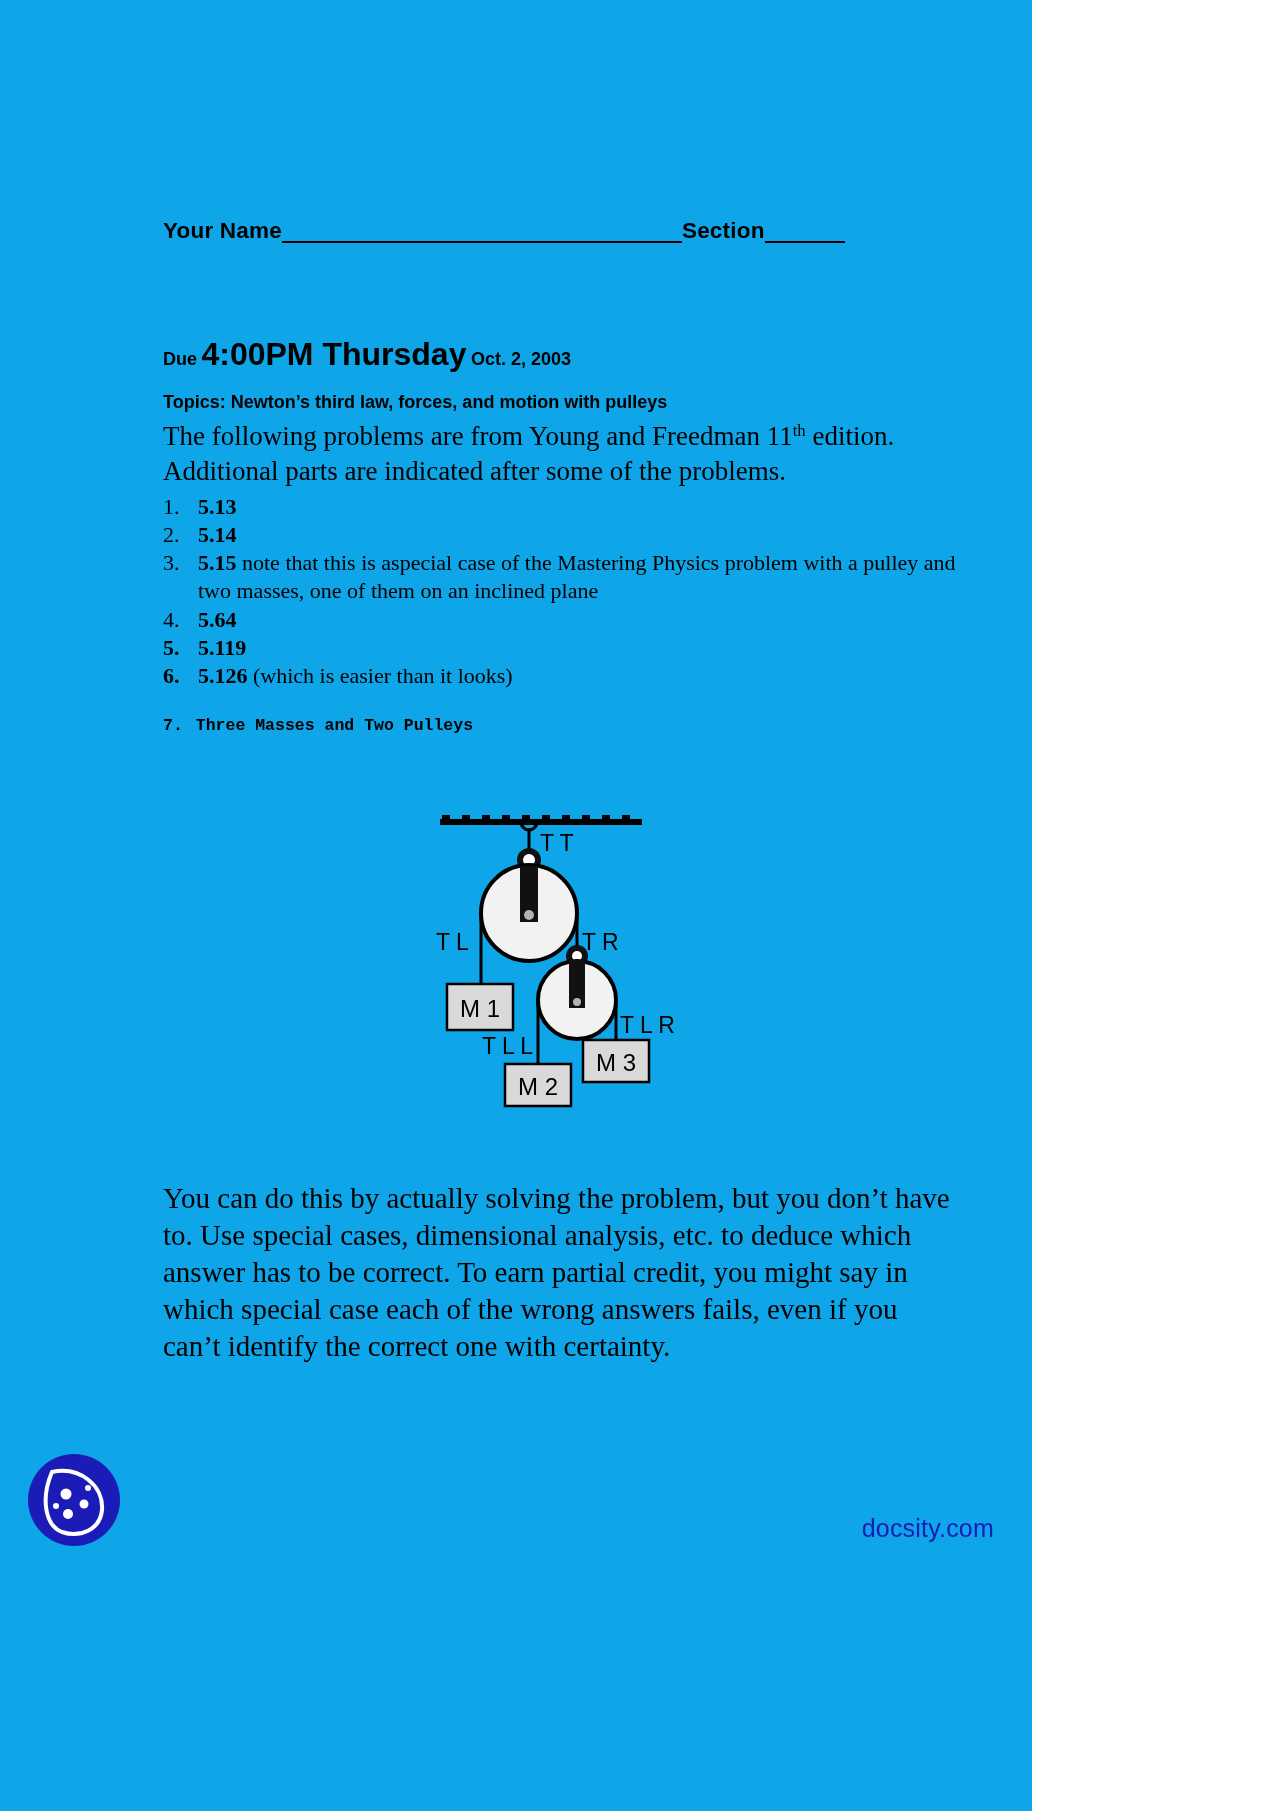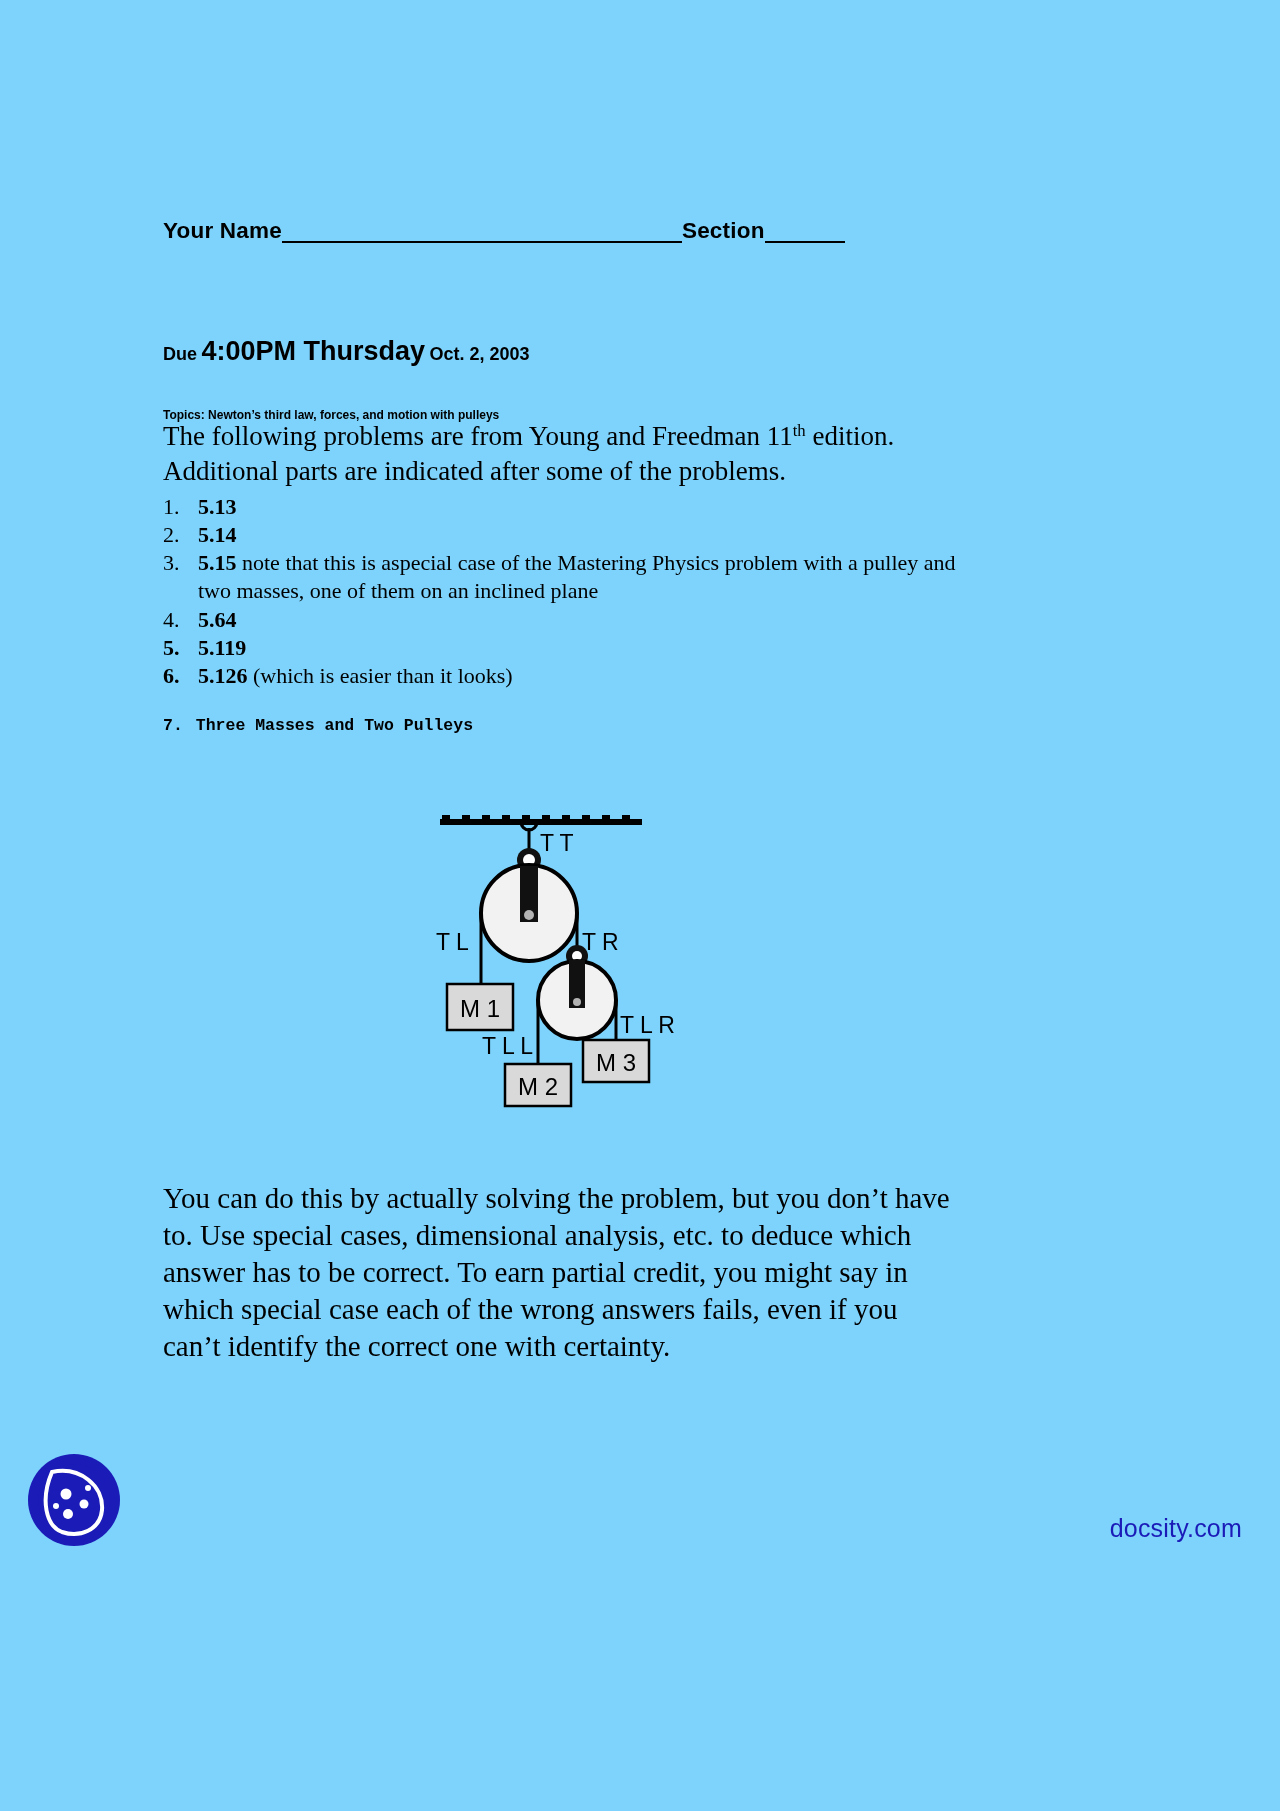--- a/index.html
+++ b/index.html
@@ -12,23 +12,23 @@
     height: 1811px;
     position: relative;
     font-family: "Liberation Serif", serif;
     color: #000000;
     overflow: hidden;
   }
 
   .page {
     position: absolute;
     left: 0; top: 0;
-    width: 1280px;
+    width: 1032px;
     height: 1811px;
-    background: #7dd3fc;
+    background: #0ea5e9;
   }
 
   
   .namerow {
     position: absolute;
     left: 163px;
     top: 218px;
     font-family: "Liberation Sans", sans-serif;
     font-weight: bold;
     font-size: 22.5px;
@@ -47,33 +47,32 @@
   
   .dueline {
     position: absolute;
     left: 163px;
     top: 336px;
     font-family: "Liberation Sans", sans-serif;
     font-weight: bold;
     white-space: nowrap;
   }
   .due-word { font-size: 18px; }
-  .due-main { font-size: 27px; }
+  .due-main { font-size: 32px; }
   .due-date { font-size: 18px; }
 
   
   .topicsline {
     position: absolute;
     left: 163px;
     top: 392px;
     font-family: "Liberation Sans", sans-serif;
     font-weight: bold;
-    font-size: 12px;
+    font-size: 18px;
     white-space: nowrap;
-    margin-top: 16px;
   }
 
   
   .intro {
     position: absolute;
     left: 163px;
     top: 419px;
     width: 790px;
     font-size: 27px;
     line-height: 1.28;

